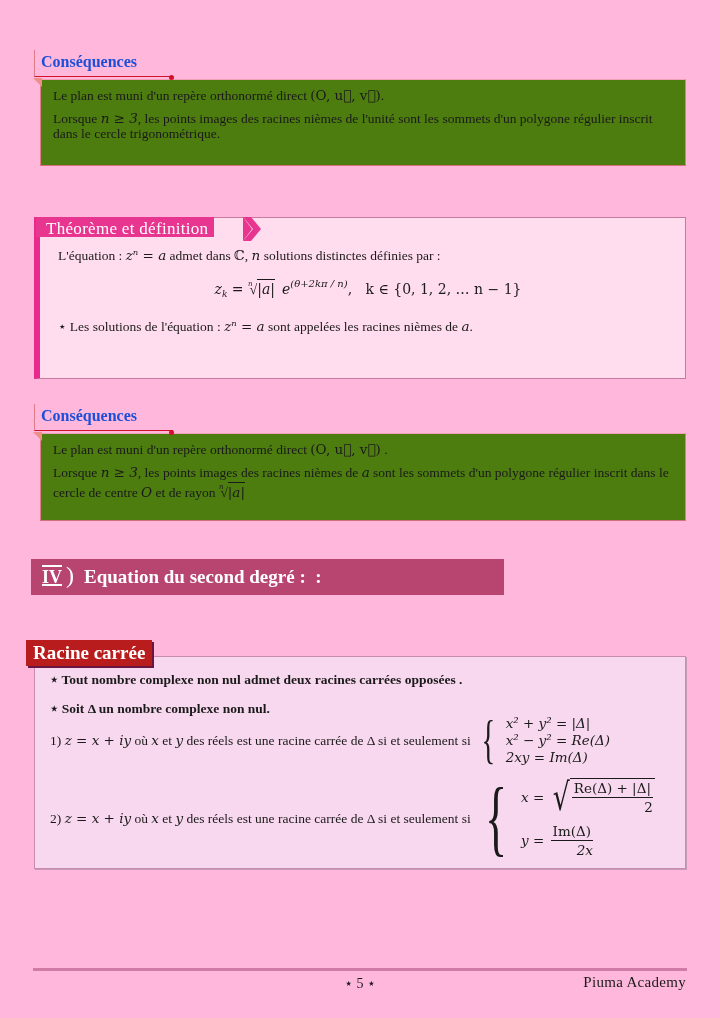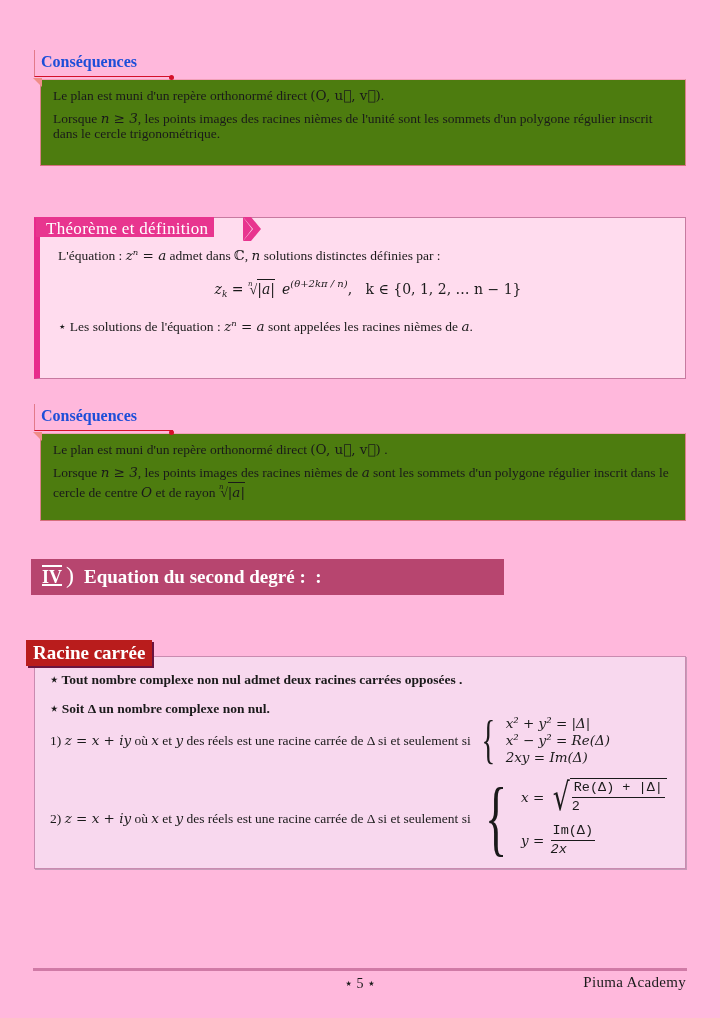--- a/index.html
+++ b/index.html
@@ -128,21 +128,21 @@
     padding: 0 7px;
     line-height: 26px;
     box-shadow: 2px 2px 0 #6a1440;
   }
   .rc-body { position: absolute; left: 50px; top: 671px; width: 630px; line-height: 18px; }
   .rc-line { margin-bottom: 11px; font-weight: bold; }
   .cond-row { position: absolute; left: 0; display: flex; align-items: center; }
   .brace { font-size: 52px; line-height: 1; font-weight: 100; margin: 0 5px 0 5px; transform: scaleX(0.55); }
   .brace-big { font-size: 84px; }
   .sys { display: flex; flex-direction: column; line-height: 17px; font-size: 13.5px; }
-  .frac { display: inline-flex; flex-direction: column; align-items: flex-start; vertical-align: middle; margin: 0 2px; font-family: Liberation Mono, monospace; }
+  .frac { display: inline-flex; flex-direction: column; align-items: flex-end; vertical-align: middle; margin: 0 2px; }
   .frac .num { border-bottom: 1px solid #1a1a1a; padding: 0 2px; }
   .sqrt-wrap { display: inline-flex; align-items: stretch; vertical-align: middle; }
   .sqrt-sign { font-size: 38px; line-height: 38px; font-style: normal; transform: scaleX(0.7); margin-right: -3px; }
   .sqrt-body { border-top: 1px solid #1a1a1a; }
 
   
   .footer-rule { position: absolute; left: 33px; top: 968px; width: 654px; height: 3px; background: #d07aa6; }
   .footer-page { position: absolute; left: 330px; top: 975px; width: 60px; text-align: center; font-size: 14px; }
   .footer-brand { position: absolute; right: 34px; top: 974px; font-size: 15px; letter-spacing: 0.3px; }
 </style>

